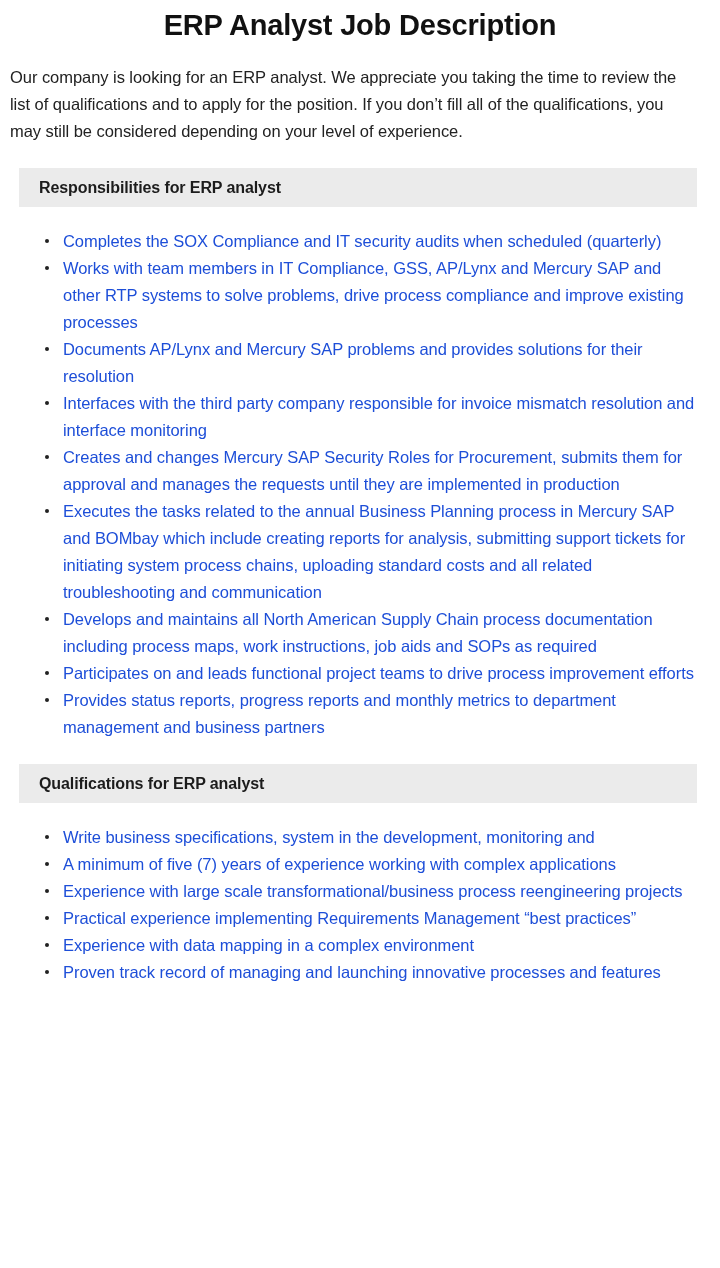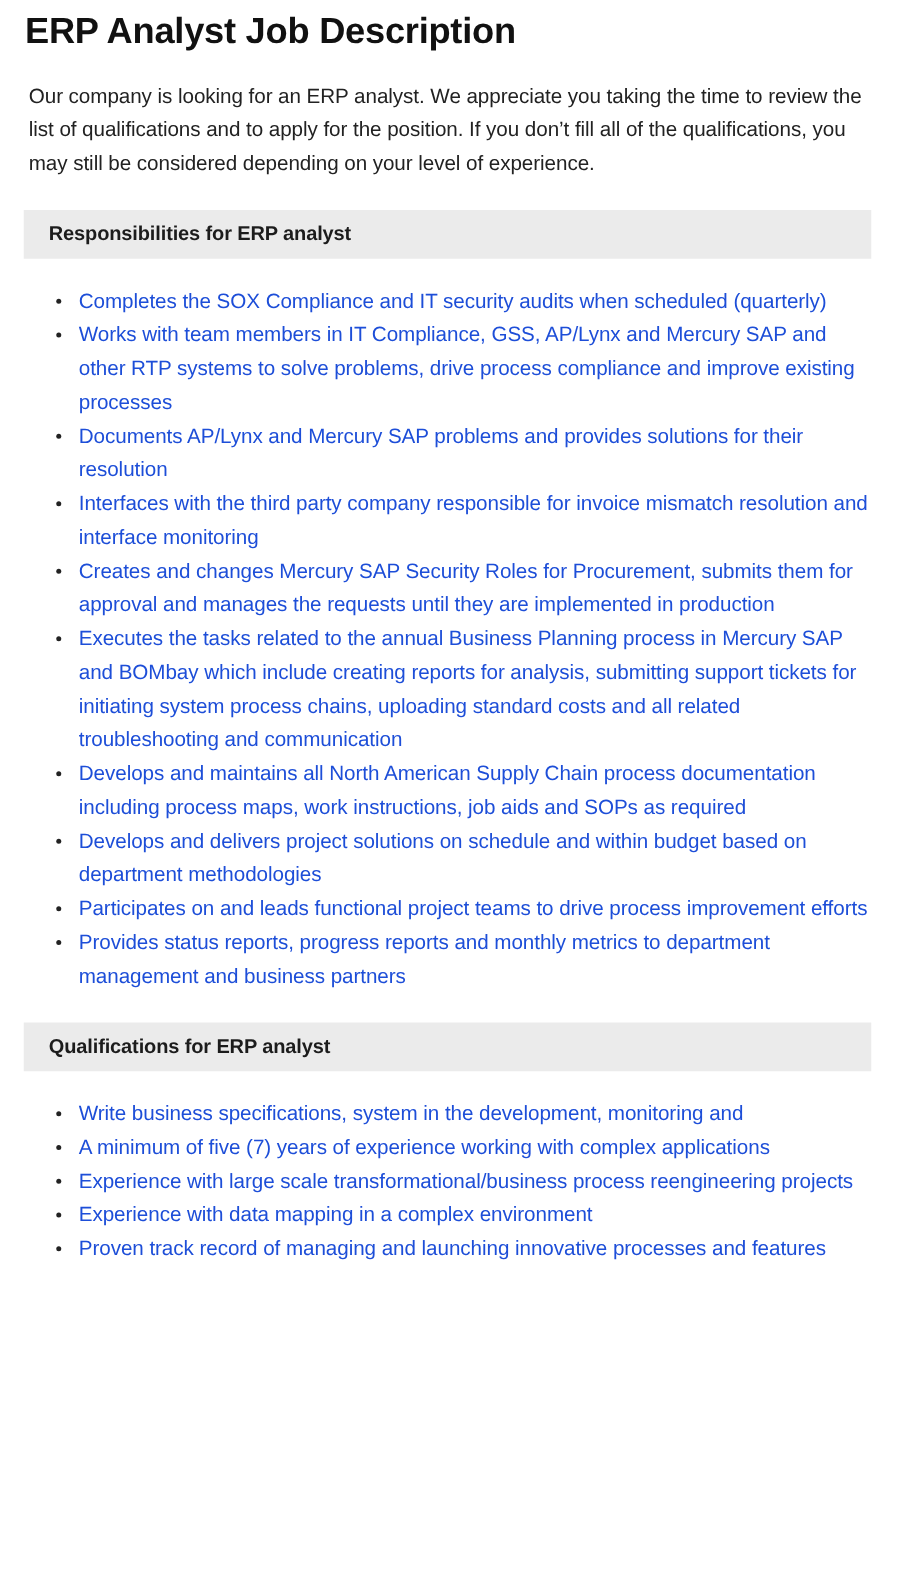--- a/index.html
+++ b/index.html
@@ -18,33 +18,34 @@
 
   .page {
     width: 720px;
     box-sizing: border-box;
     padding: 0;
   }
 
   .doc-title {
     font-size: 29px;
     font-weight: bold;
+    text-align: center;
     letter-spacing: -0.2px;
     color: #111111;
     margin: 0;
     padding: 6px 20px 0 20px;
     line-height: 38px;
   }
 
   .intro {
     font-size: 16.5px;
     line-height: 27px;
     color: #222222;
     margin: 0;
-    padding: 20px 23px 0 23px;
+    padding: 20px 23px 0 10px;
     letter-spacing: -0.05px;
   }
 
   .section {
     margin: 0;
     padding: 0;
   }
 
   .section-header {
     background: #ebebeb;
@@ -105,32 +106,32 @@
       <span class="section-header-label">Responsibilities for ERP analyst</span>
     </div>
     <ul class="bullet-list">
       <li class="bullet-item">Completes the SOX Compliance and IT security audits when scheduled (quarterly)</li>
       <li class="bullet-item">Works with team members in IT Compliance, GSS, AP/Lynx and Mercury SAP and other RTP systems to solve problems, drive process compliance and improve existing processes</li>
       <li class="bullet-item">Documents AP/Lynx and Mercury SAP problems and provides solutions for their resolution</li>
       <li class="bullet-item">Interfaces with the third party company responsible for invoice mismatch resolution and interface monitoring</li>
       <li class="bullet-item">Creates and changes Mercury SAP Security Roles for Procurement, submits them for approval and manages the requests until they are implemented in production</li>
       <li class="bullet-item">Executes the tasks related to the annual Business Planning process in Mercury SAP and BOMbay which include creating reports for analysis, submitting support tickets for initiating system process chains, uploading standard costs and all related troubleshooting and communication</li>
       <li class="bullet-item">Develops and maintains all North American Supply Chain process documentation including process maps, work instructions, job aids and SOPs as required</li>
-      <li class="bullet-item">Develops and delivers project solutions on schedule and within budget based on department methodologies</li>
       <li class="bullet-item">Participates on and leads functional project teams to drive process improvement efforts</li>
       <li class="bullet-item">Provides status reports, progress reports and monthly metrics to department management and business partners</li>
     </ul>
   </div>
 
   <div class="section">
     <div class="section-header">
       <span class="section-header-label">Qualifications for ERP analyst</span>
     </div>
     <ul class="bullet-list">
       <li class="bullet-item">Write business specifications, system in the development, monitoring and</li>
       <li class="bullet-item">A minimum of five (7) years of experience working with complex applications</li>
       <li class="bullet-item">Experience with large scale transformational/business process reengineering projects</li>
+      <li class="bullet-item">Practical experience implementing Requirements Management “best practices”</li>
       <li class="bullet-item">Experience with data mapping in a complex environment</li>
       <li class="bullet-item">Proven track record of managing and launching innovative processes and features</li>
     </ul>
   </div>
 
 </div>
 
 </body></html>

